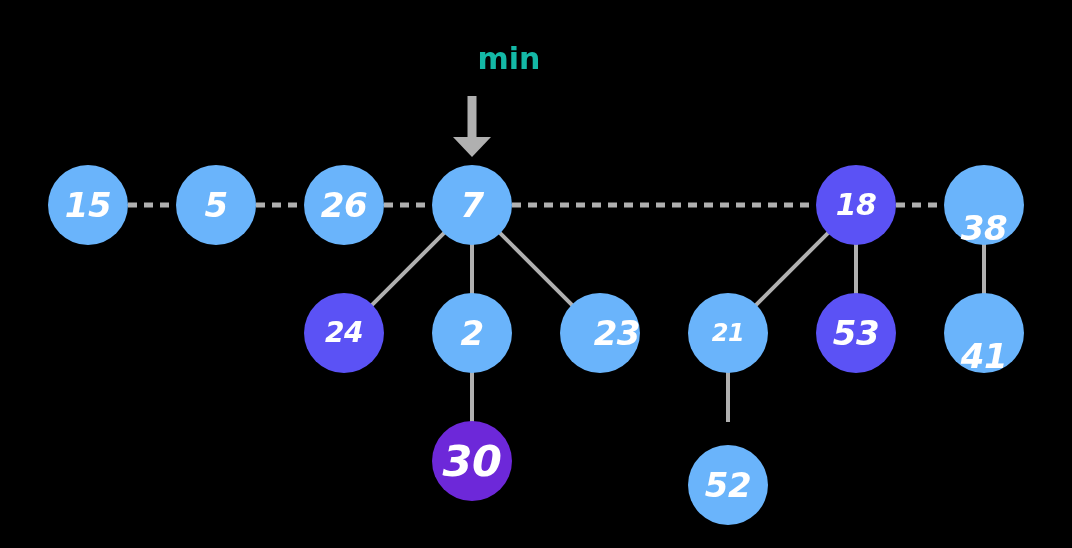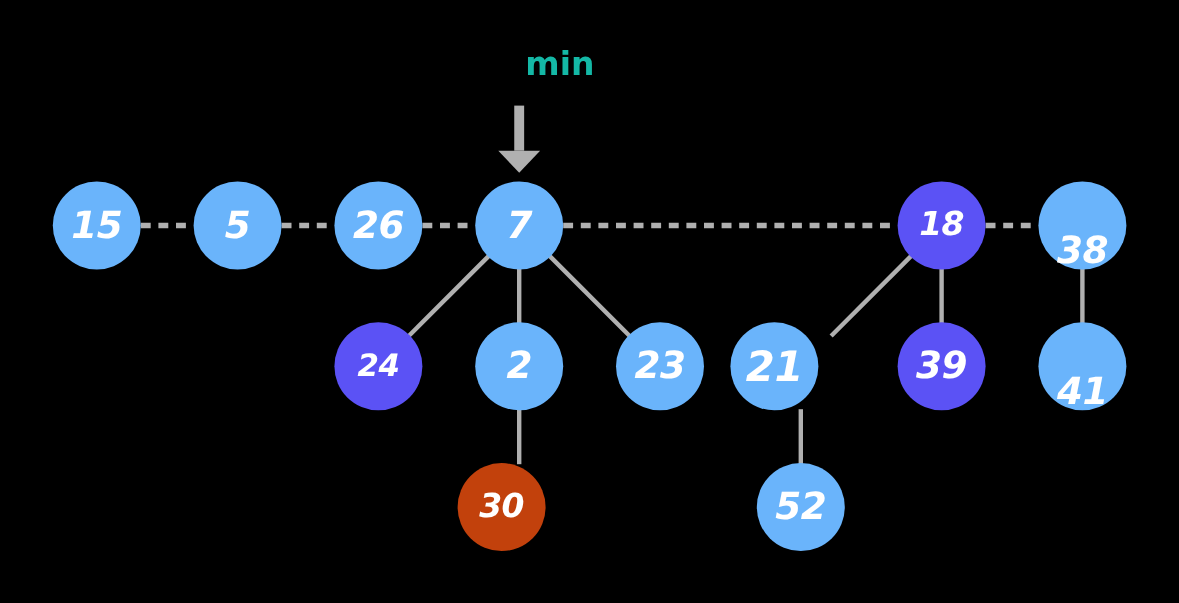--- a/index.html
+++ b/index.html
@@ -99,36 +99,36 @@
       </div>
       <div class="node" style="left: 944px; top: 165px; width: 80px; height: 80px; background: rgb(106, 180, 251); font-size: 34px; align-items: flex-end;">
         <span class="node-label">38</span>
       </div>
       <div class="node" style="left: 304px; top: 293px; width: 80px; height: 80px; background: rgb(91, 82, 245); font-size: 28px;">
         <span class="node-label">24</span>
       </div>
       <div class="node" style="left: 432px; top: 293px; width: 80px; height: 80px; background: rgb(106, 180, 251); font-size: 34px;">
         <span class="node-label">2</span>
       </div>
-      <div class="node" style="left: 560px; top: 293px; width: 80px; height: 80px; background: rgb(106, 180, 251); font-size: 34px;">
+      <div class="node" style="left: 560px; top: 293px; width: 80px; height: 80px; background: rgb(106, 180, 251); font-size: 34px; justify-content: flex-end;">
         <span class="node-label">23</span>
       </div>
-      <div class="node" style="left: 664px; top: 293px; width: 80px; height: 80px; background: rgb(106, 180, 251); font-size: 38px;">
+      <div class="node" style="left: 688px; top: 293px; width: 80px; height: 80px; background: rgb(106, 180, 251); font-size: 24px;">
         <span class="node-label">21</span>
       </div>
       <div class="node" style="left: 816px; top: 293px; width: 80px; height: 80px; background: rgb(91, 82, 245); font-size: 34px;">
-        <span class="node-label">39</span>
+        <span class="node-label">53</span>
       </div>
       <div class="node" style="left: 944px; top: 293px; width: 80px; height: 80px; background: rgb(106, 180, 251); font-size: 34px; align-items: flex-end;">
         <span class="node-label">41</span>
       </div>
-      <div class="node" style="left: 416px; top: 421px; width: 80px; height: 80px; background: #c2410c; font-size: 30px;">
+      <div class="node" style="left: 432px; top: 421px; width: 80px; height: 80px; background: #6d28d9; font-size: 43px;">
         <span class="node-label">30</span>
       </div>
-      <div class="node" style="left: 688px; top: 421px; width: 80px; height: 80px; background: rgb(106, 180, 251); font-size: 34px;">
+      <div class="node" style="left: 688px; top: 445px; width: 80px; height: 80px; background: rgb(106, 180, 251); font-size: 34px;">
         <span class="node-label">52</span>
       </div>
     </div>
   <div id="annotation-layer">
       <div class="annotation-label" style="font-size: 30px; color: #14b8a6; left: 472px; top: 74px; transform: translate(-50%, -100%); margin-left: 37px;">min</div>
     </div>
 
 </div>
 
 </body></html>

